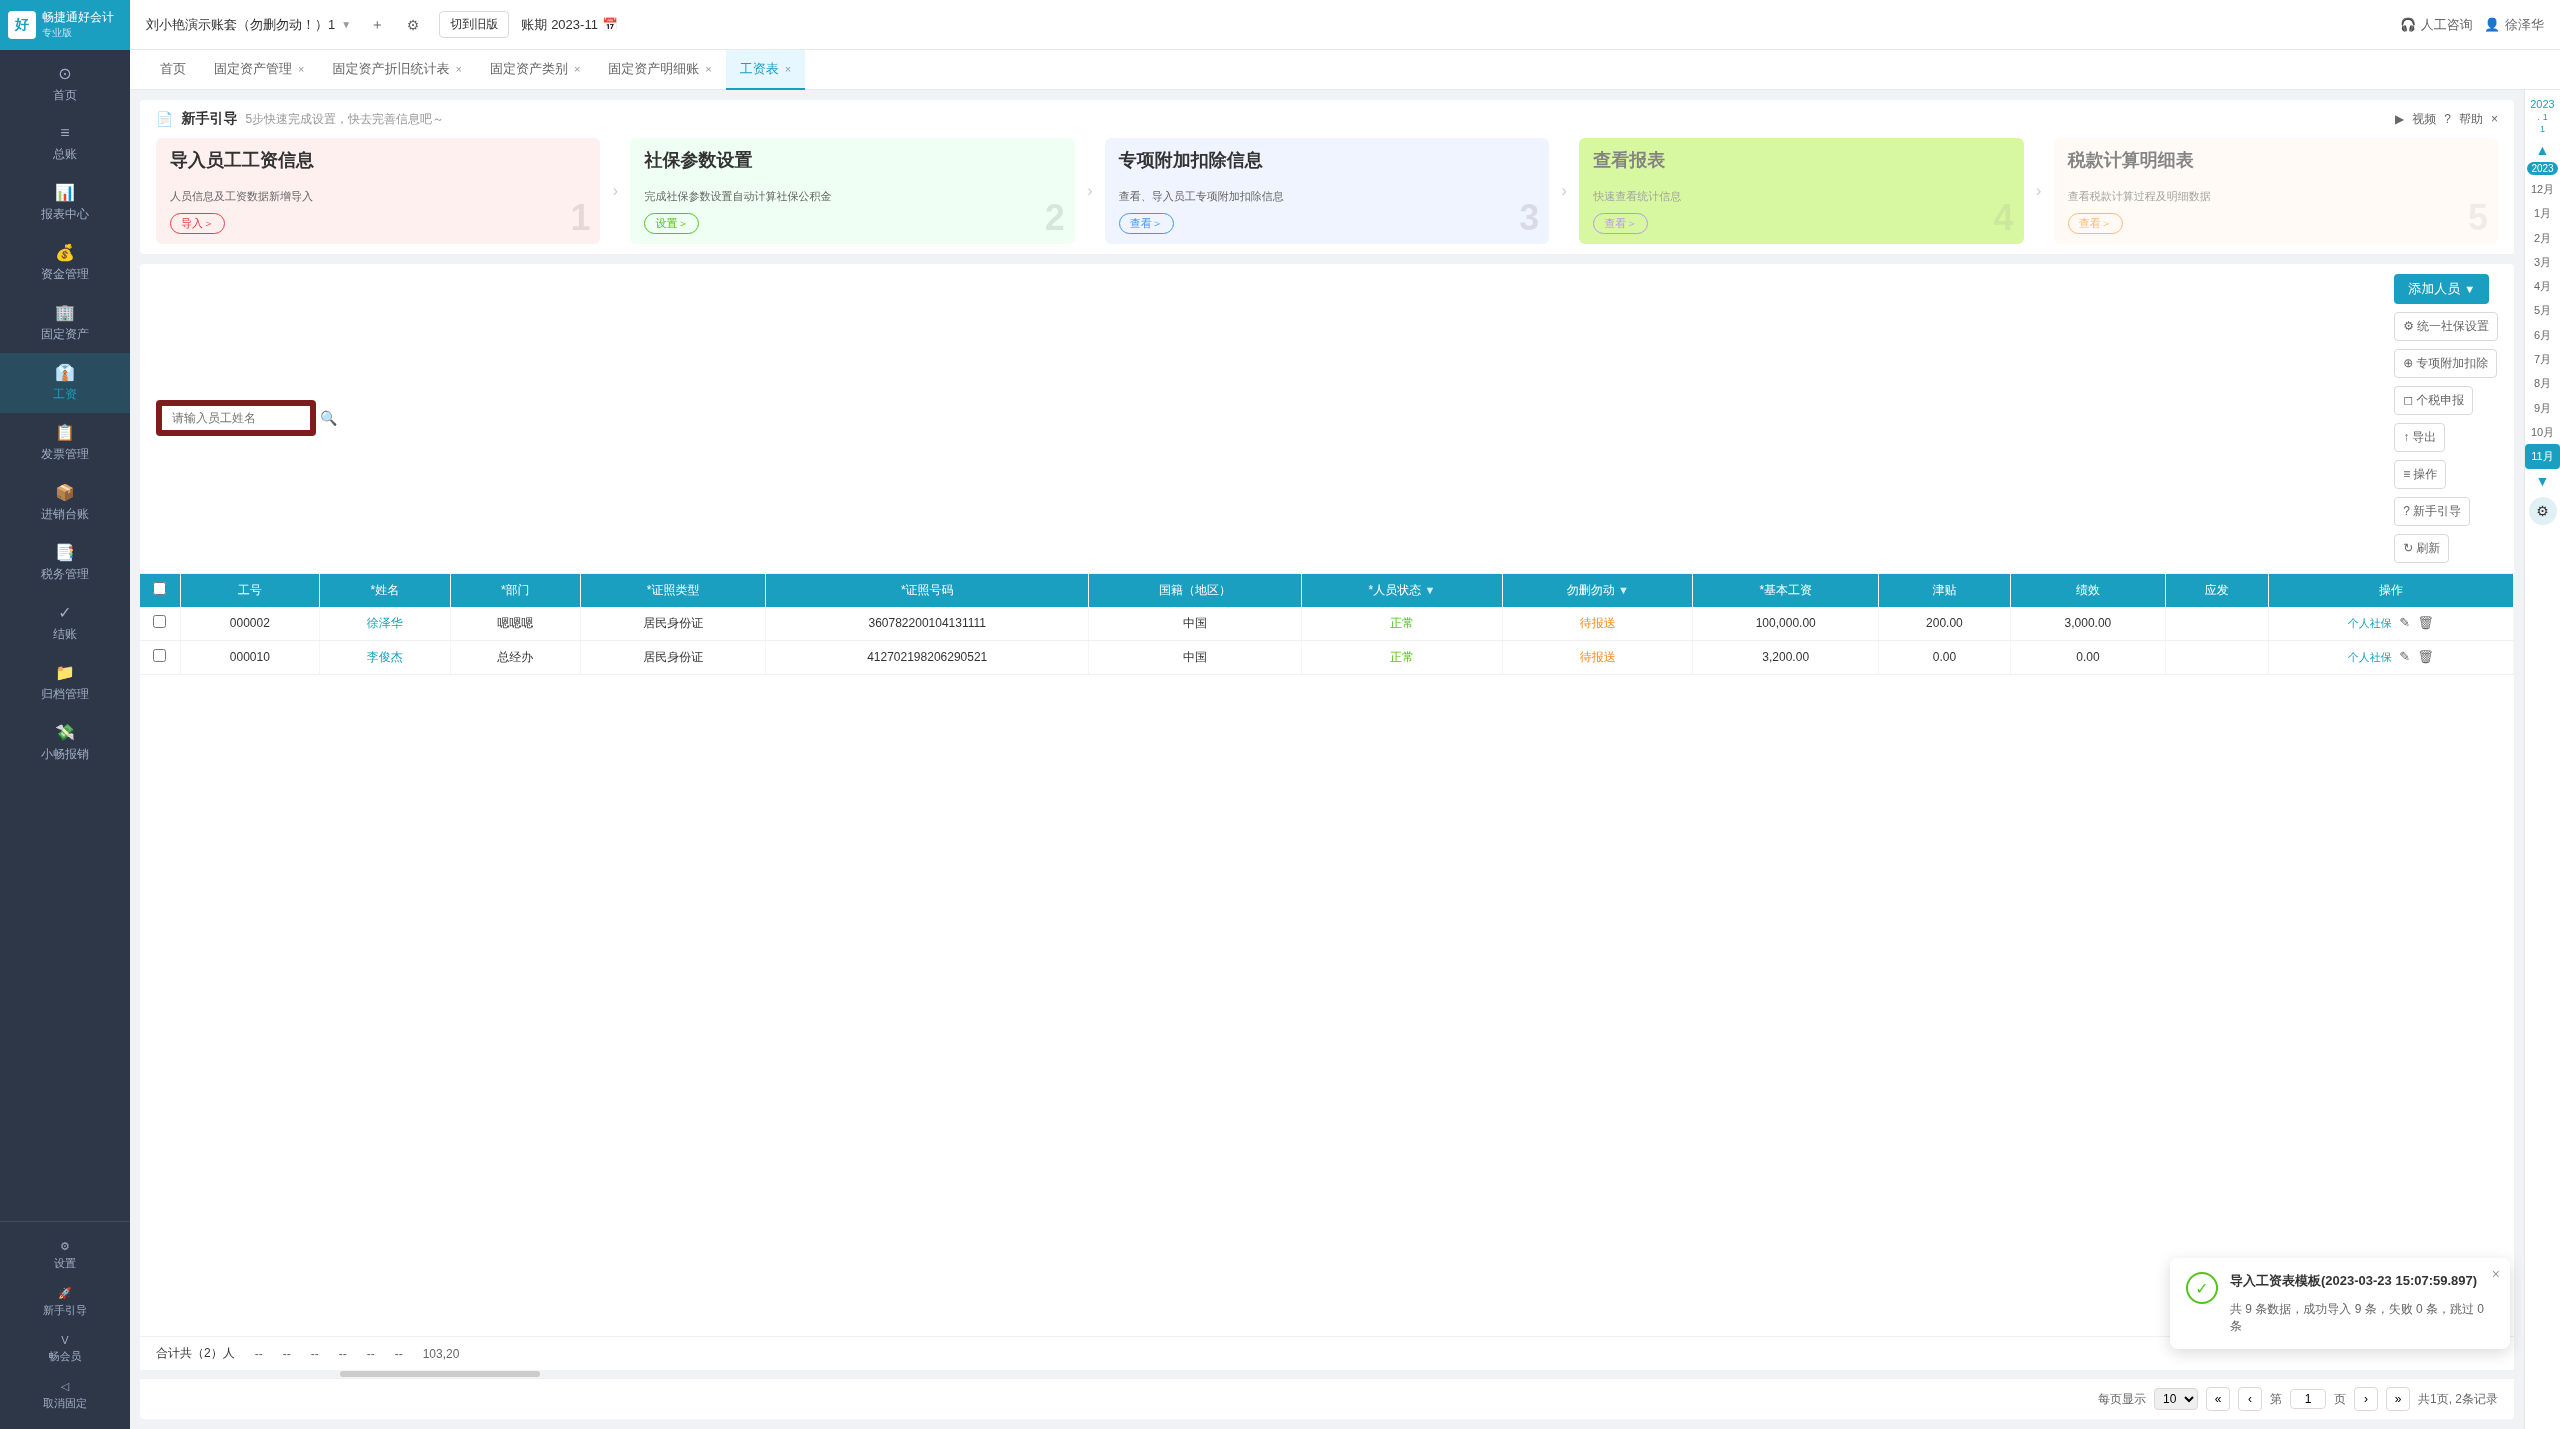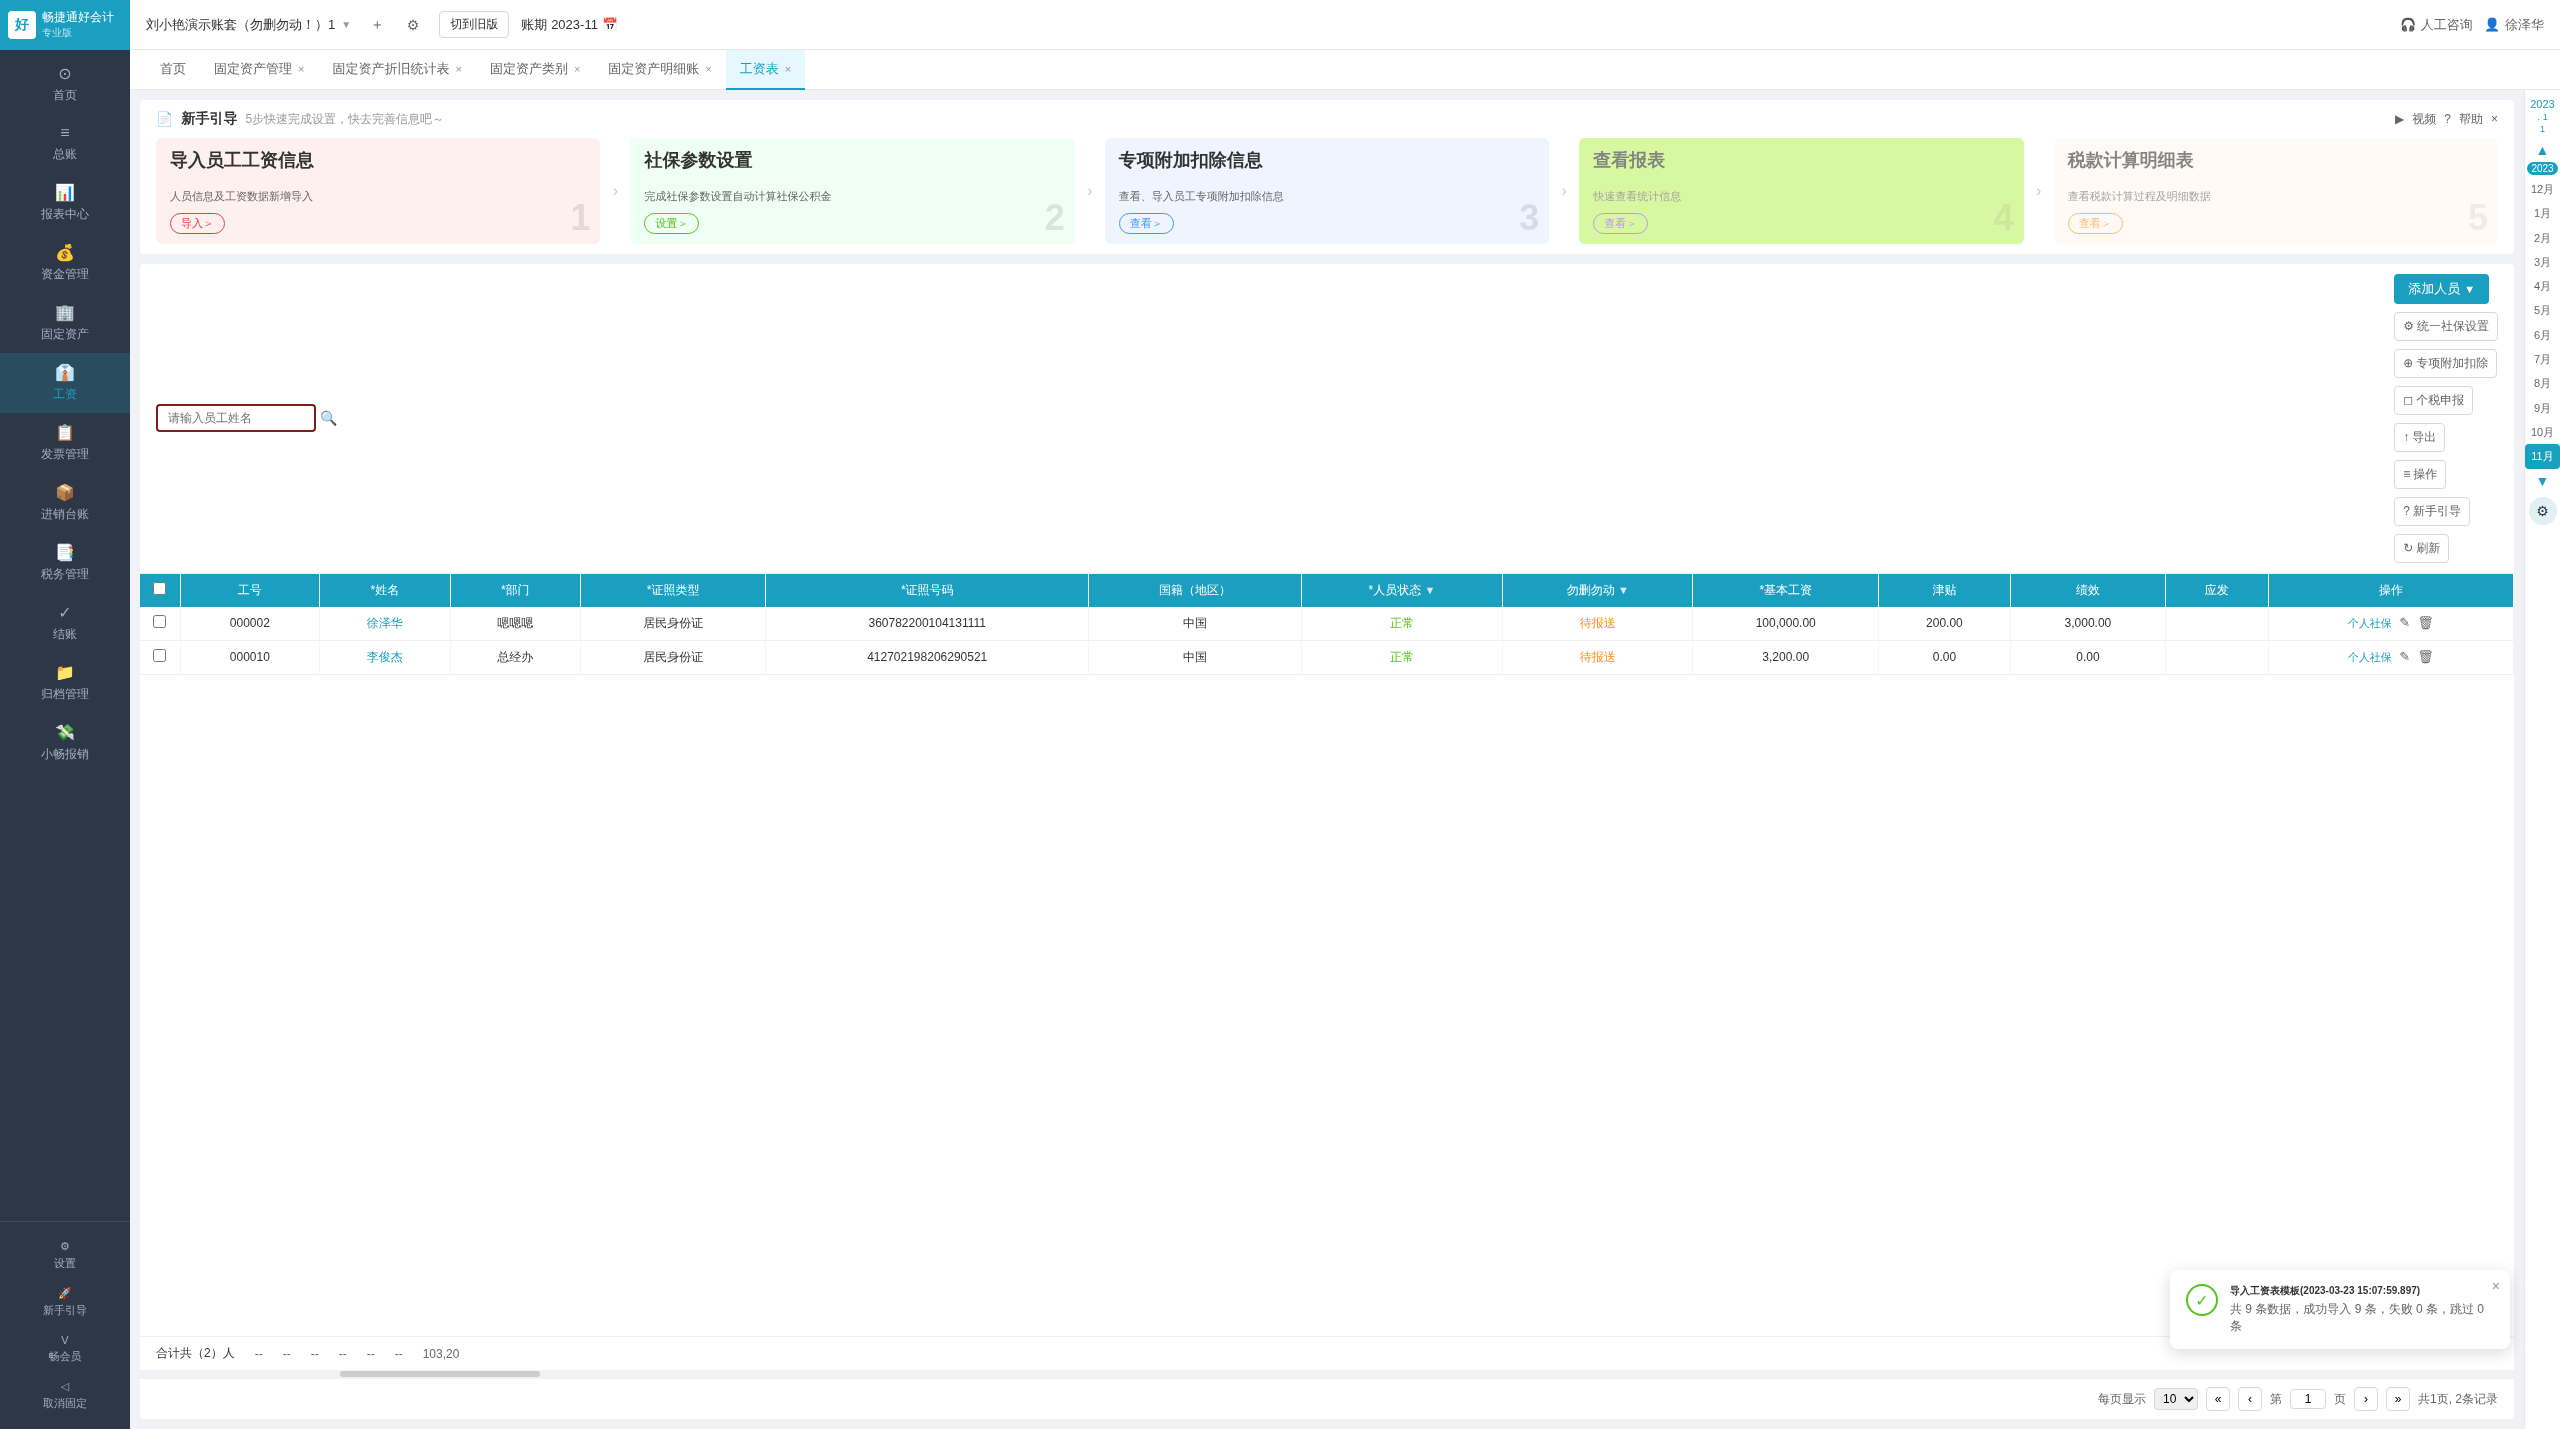--- a/index.html
+++ b/index.html
@@ -163,21 +163,21 @@
     .table-area {
       flex: 1; margin: 10px; background: white; border-radius: 4px;
       display: flex; flex-direction: column; overflow: hidden;
     }
     .table-toolbar {
       display: flex; align-items: center; padding: 10px 16px; gap: 8px;
       flex-shrink: 0; border-bottom: 1px solid #f0f0f0;
     }
     .search-input-wrapper { display: flex; align-items: center; gap: 4px; }
     .search-input {
-      border: 2px solid #7f1d1d; border-radius: 4px;
+      border: 6px solid #7f1d1d; border-radius: 4px;
       padding: 5px 10px; font-size: 12px; width: 160px; outline: none;
     }
     .search-icon { color: #999; font-size: 14px; }
     .toolbar-right { margin-left: auto; display: flex; align-items: flex-start; gap: 8px; flex-direction: column; }
     .add-btn {
       background: #1a9fc0; color: white; border: none; border-radius: 4px;
       padding: 6px 14px; font-size: 13px; cursor: pointer; display: flex; align-items: center; gap: 4px;
     }
     .add-btn-arrow { font-size: 11px; }
     .toolbar-action {
@@ -255,21 +255,21 @@
 
     
     .toast {
       position: fixed; bottom: 80px; right: 50px;
       background: white; border-radius: 8px; box-shadow: 0 4px 16px rgba(0,0,0,0.15);
       padding: 14px 16px; display: flex; align-items: flex-start; gap: 12px;
       width: 340px; z-index: 1000;
     }
     .toast-close { position: absolute; top: 8px; right: 10px; cursor: pointer; color: #999; font-size: 14px; }
     .toast-icon { width: 32px; height: 32px; border: 2px solid #52c41a; border-radius: 50%; display: flex; align-items: center; justify-content: center; color: #52c41a; font-size: 16px; flex-shrink: 0; }
-    .toast-title { font-size: 10px; color: #333; font-weight: bold; margin-bottom: 3px; }
+    .toast-title { font-size: 13px; color: #333; font-weight: bold; margin-bottom: 11px; }
     .toast-desc { font-size: 12px; color: #666; }
 
     
     input[type="checkbox"] { cursor: pointer; }
 
     .filter-icon { font-size: 11px; color: rgba(255,255,255,0.8); cursor: pointer; }
 
     
     ::-webkit-scrollbar { width: 6px; height: 6px; }
     ::-webkit-scrollbar-track { background: #f0f2f5; }

